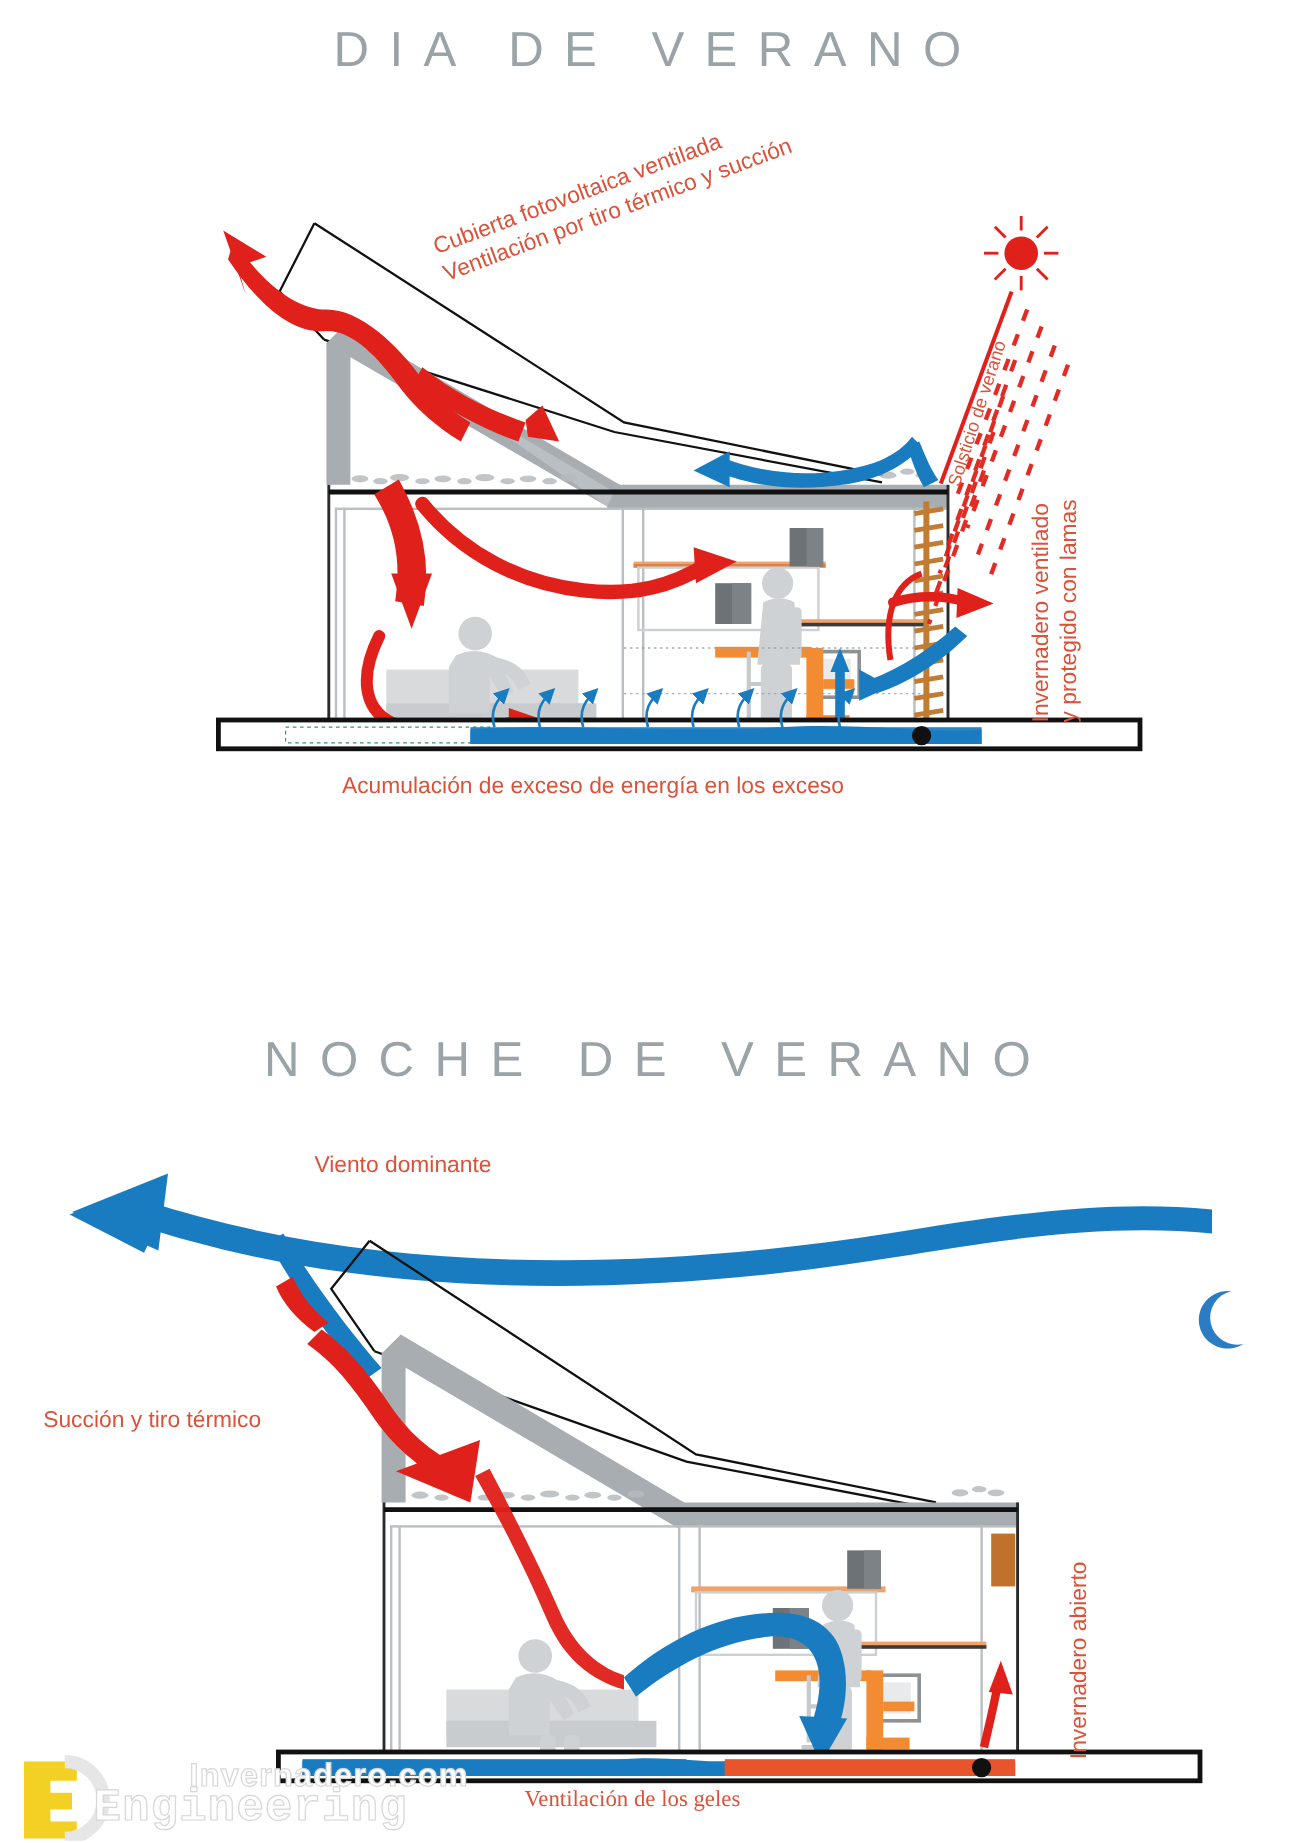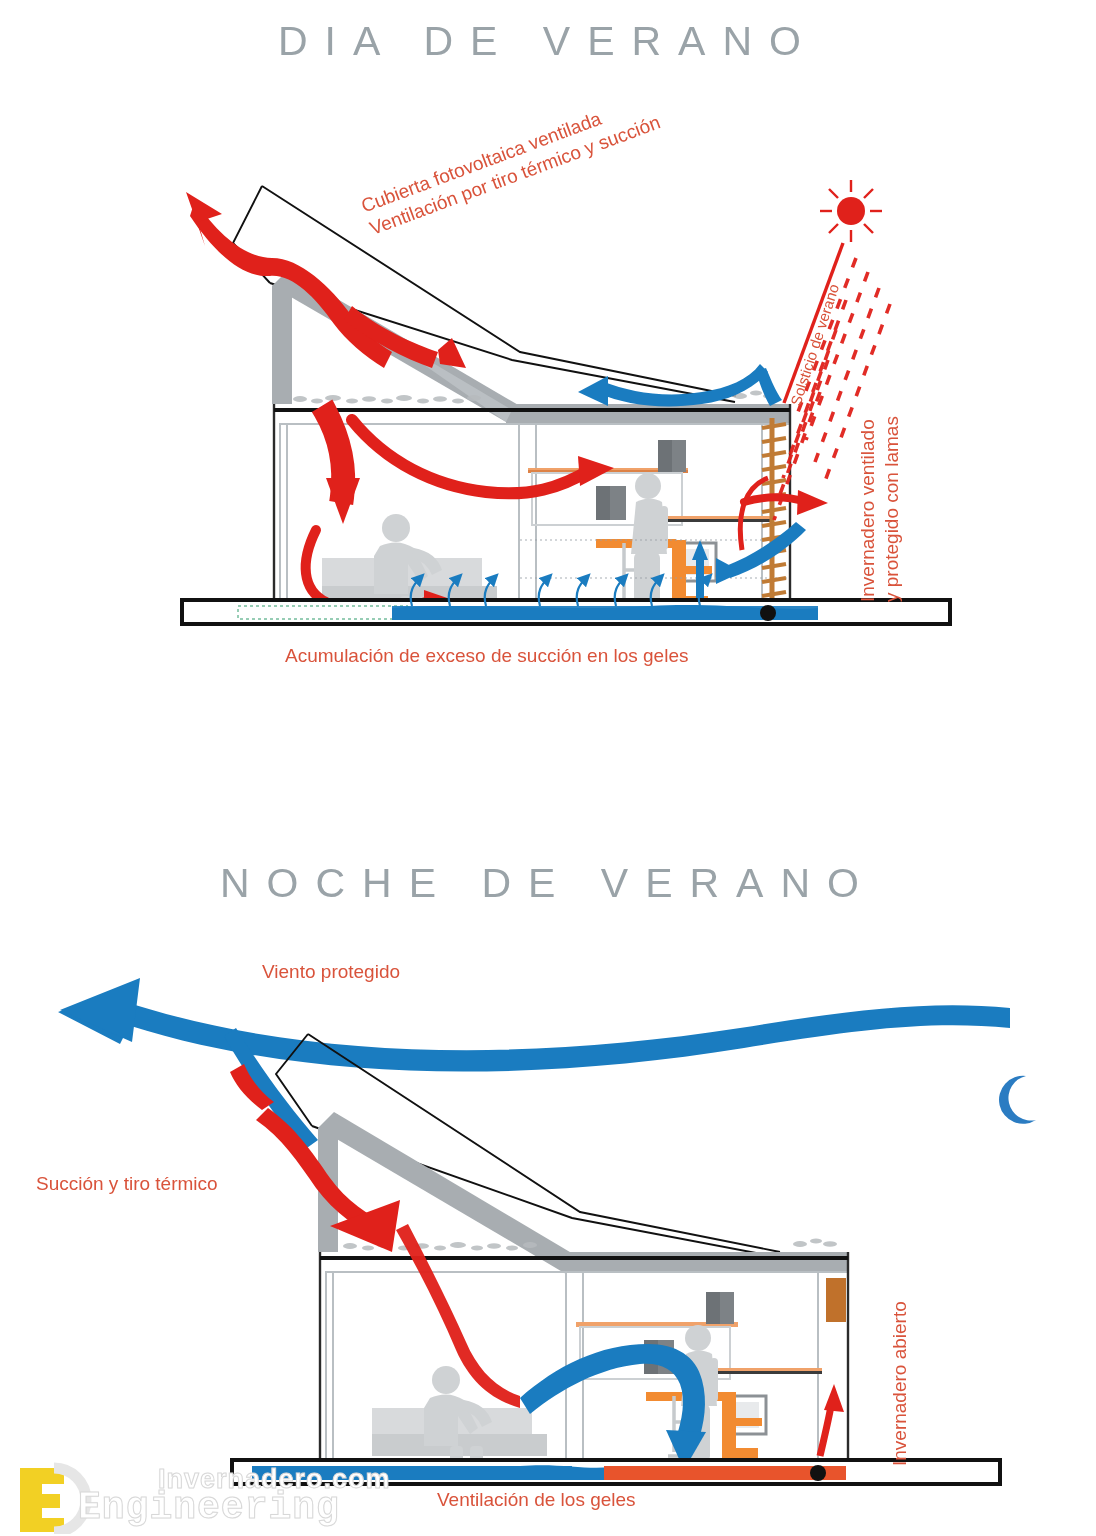--- a/index.html
+++ b/index.html
@@ -262,21 +262,21 @@
   <div class="lbl rot-a" style="left:358px;top:196px;">
     <span>Cubierta fotovoltaica ventilada</span><br>
     <span>Ventilación por tiro térmico y succión</span>
   </div>
 
   <div class="lbl rot-sol" style="left:786px;top:402px;">Solsticio de verano</div>
 
   <div class="lbl rot-vert" style="left:856px;top:602px;">Invernadero ventilado</div>
   <div class="lbl rot-vert" style="left:880px;top:602px;">y protegido con lamas</div>
 
-  <div class="lbl" style="left:285px;top:644px;">Acumulación de exceso de succión en los geles</div>
+  <div class="lbl" style="left:285px;top:644px;">Acumulación de exceso de energía en los exceso</div>
 
   <svg class="layer" viewBox="0 0 1096 1536">
 
     <g fill="#1a7cc0">
       <path d="M120,1000 C300,1060 520,1062 740,1028 C850,1010 930,1000 1010,1008
                L1010,1028 C930,1020 852,1030 744,1048 C520,1084 296,1082 112,1020 Z"></path>
       <path d="M128,986 L58,1012 L120,1044 L132,1020 L104,1010 Z"></path>
       <path d="M60,1010 L140,978 L132,1042 Z"></path>
 
       <path d="M236,1028 C262,1070 290,1108 318,1140 L304,1150
@@ -397,27 +397,27 @@
       <path d="M604,1468 C660,1463 720,1474 790,1468 C814,1466 832,1472 846,1469
                L846,1480 L604,1480 Z" fill="#e8542c"></path>
       <circle cx="818" cy="1473" r="8" fill="#111"></circle>
     </g>
 
     <g>
       <path d="M1026,1076 a24,24 0 1,0 10,44 a19,19 0 1,1 -10,-44 z" fill="#2b7cc2"></path>
     </g>
   </svg>
 
-  <div class="lbl" style="left:262px;top:960px;">Viento protegido</div>
+  <div class="lbl" style="left:262px;top:960px;">Viento dominante</div>
 
   <div class="lbl" style="left:36px;top:1172px;text-align:right;">Succión y tiro térmico</div>
 
   <div class="lbl rot-vert" style="left:888px;top:1466px;">Invernadero abierto</div>
 
-  <div class="lbl" style="left:437px;top:1488px;">Ventilación de los geles</div>
+  <div class="lbl" style="left:437px;top:1488px;font-family:Liberation Serif, serif;">Ventilación de los geles</div>
 
   <div class="wm">
     <svg width="140" height="72" style="position:absolute;left:0;top:0;">
       <path d="M12,6 L56,6 L56,22 L34,22 L34,32 L52,32 L52,46 L34,46 L34,56 L56,56 L56,70 L12,70 Z" fill="#f2d024"></path>
       <path d="M46,6 A32,32 0 1,1 46,70" fill="none" stroke="#e6e6e6" stroke-width="11"></path>
     </svg>
     <div class="wm-txt wm-disc">Invernadero.com</div>
     <div class="wm-txt wm-eng">Engineering</div>
   </div>
 

